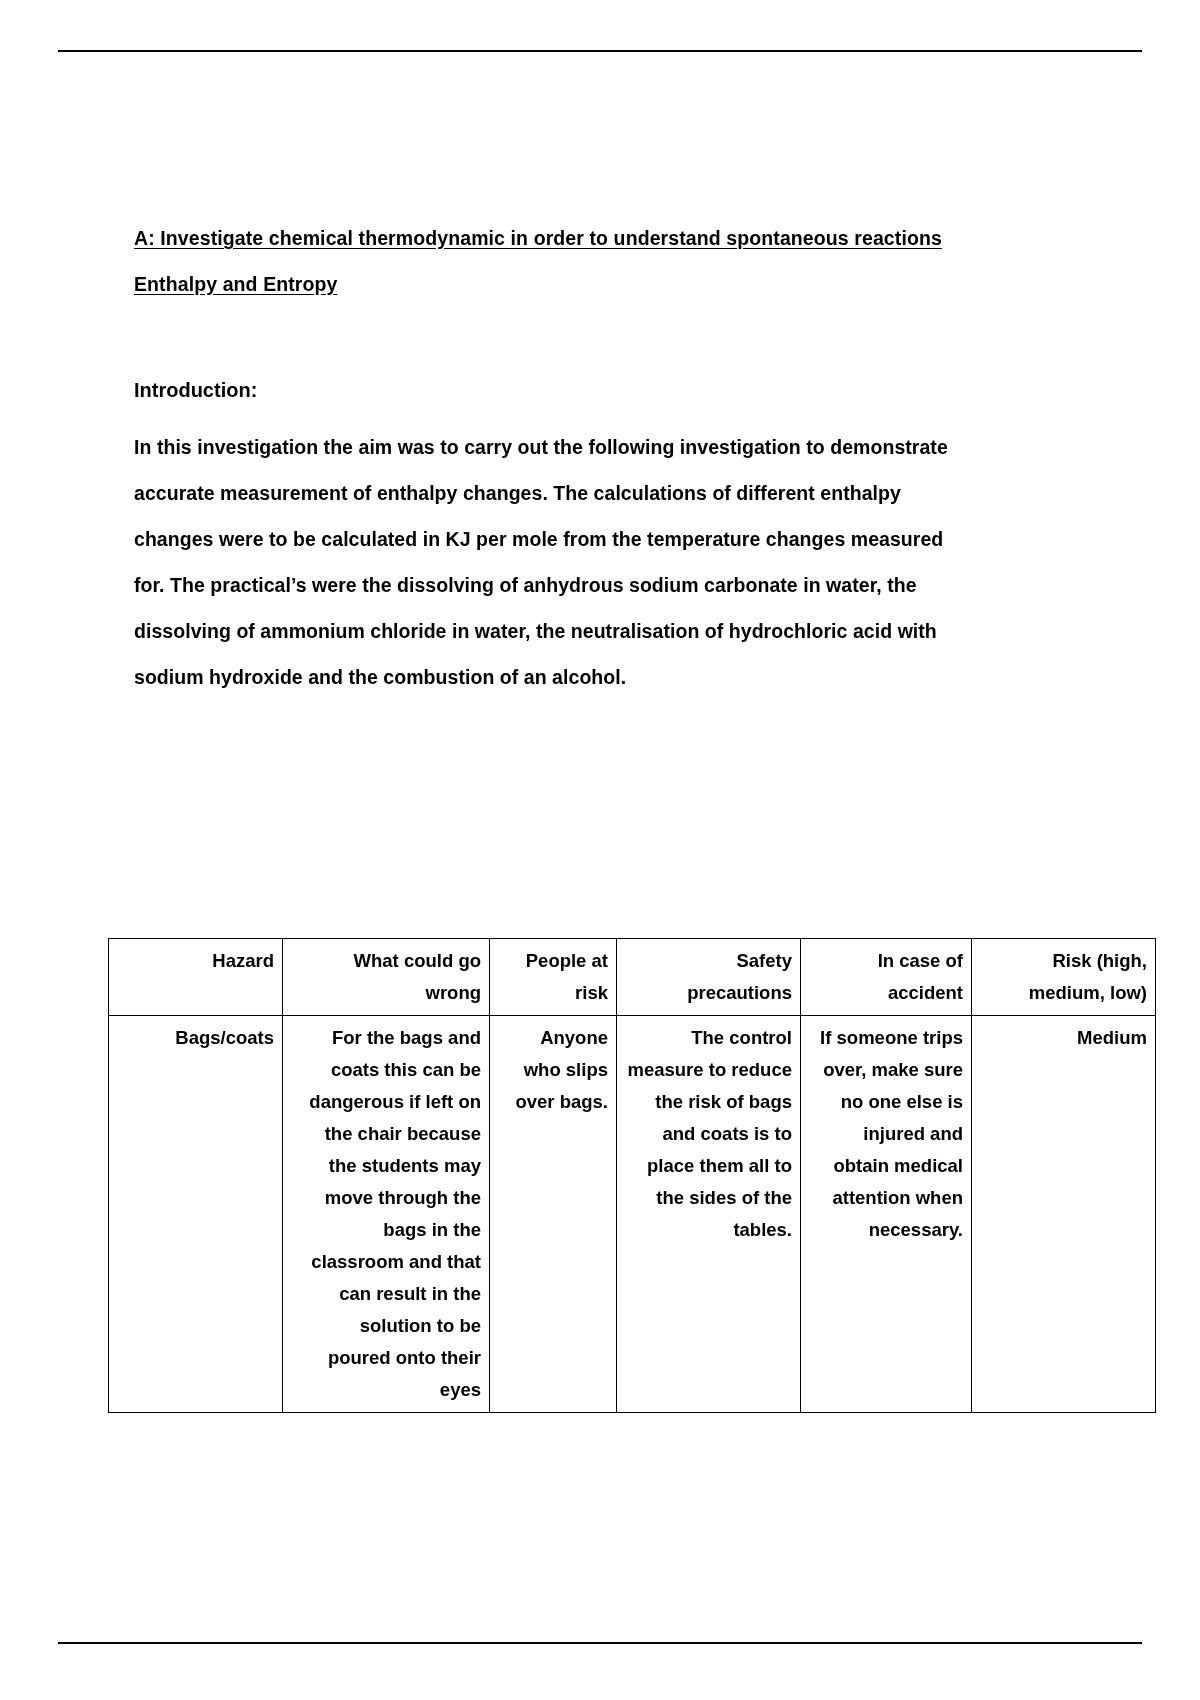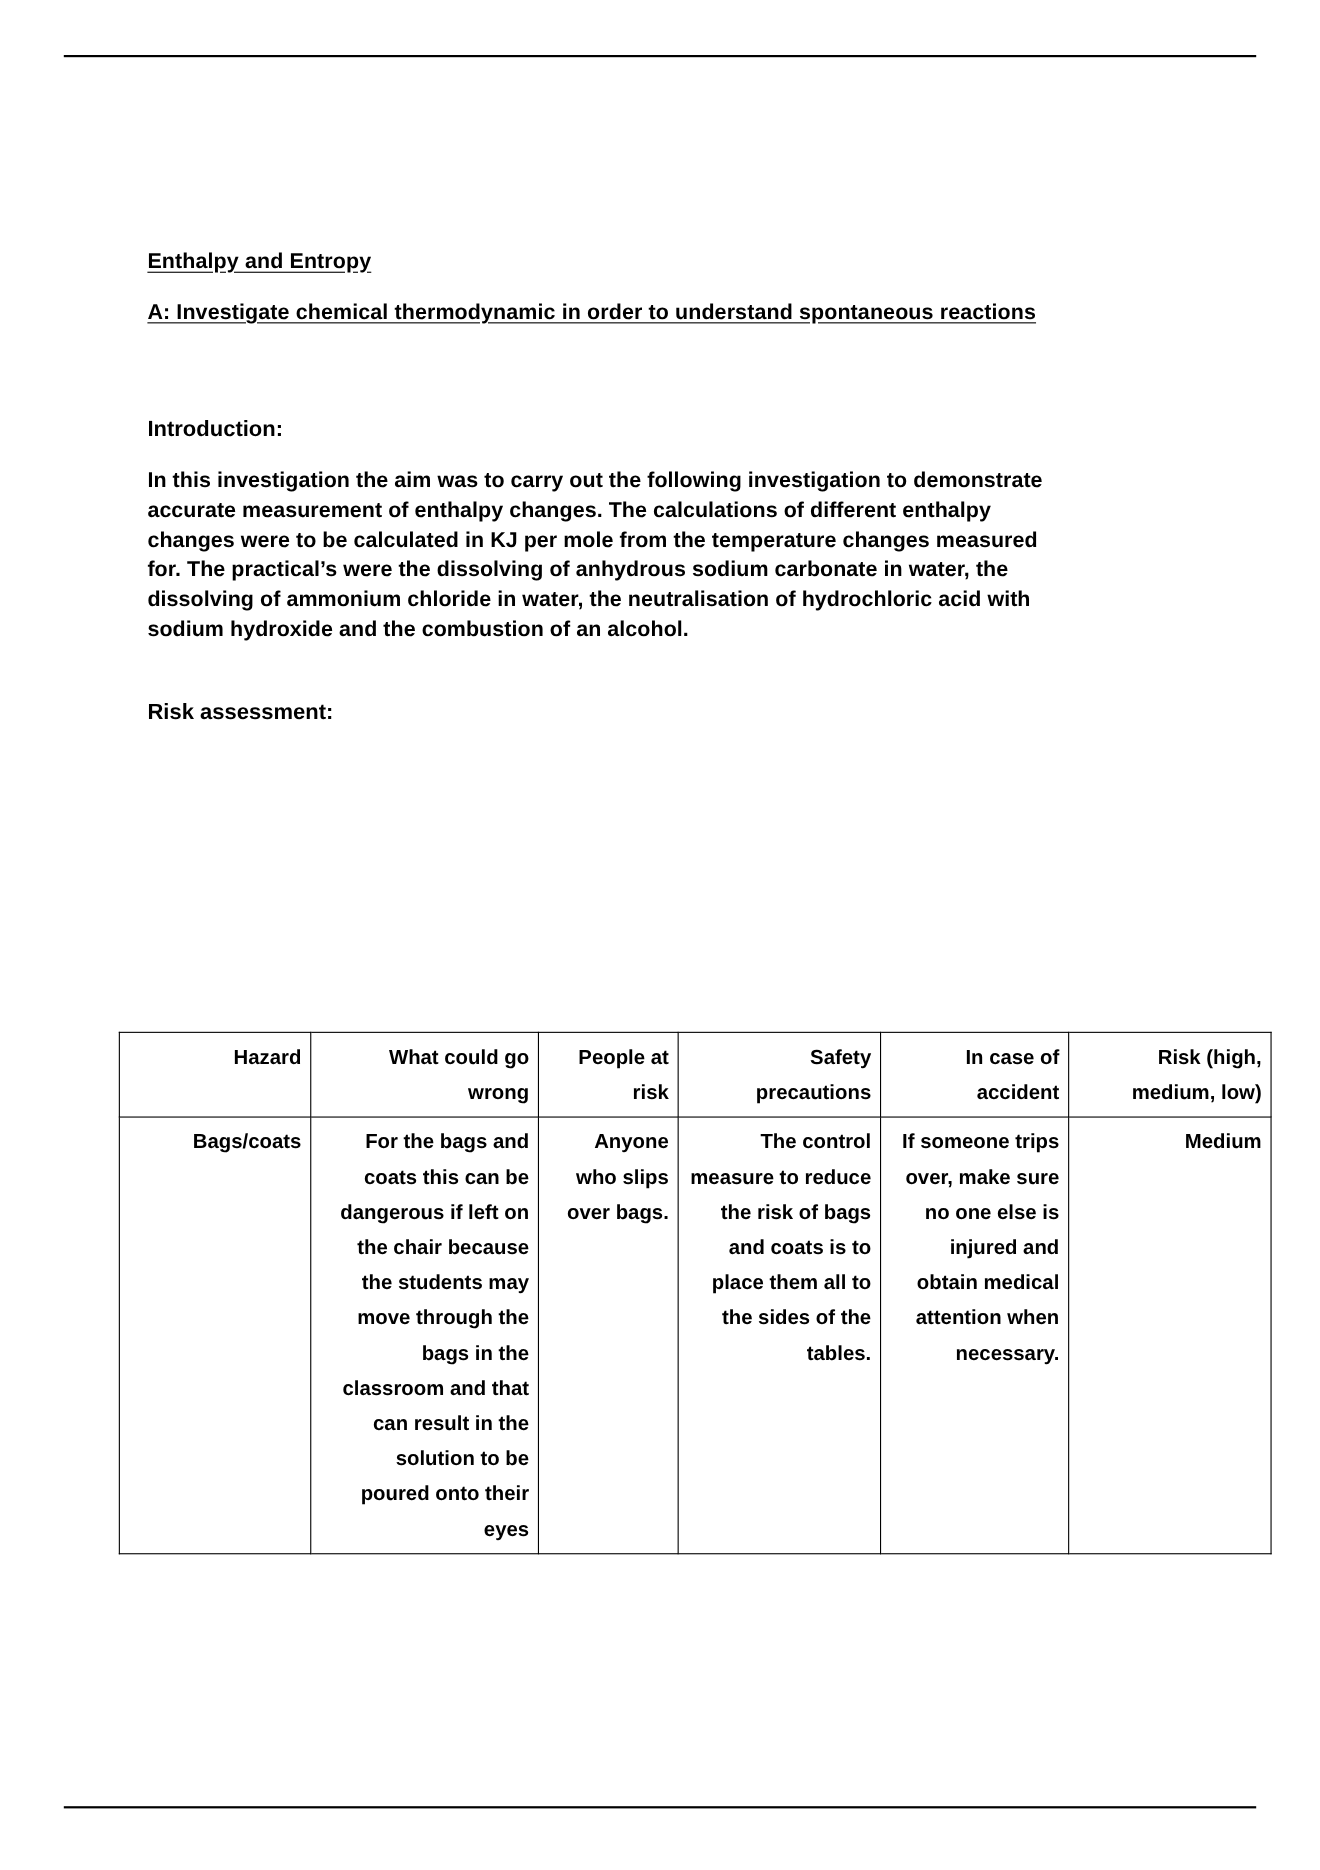--- a/index.html
+++ b/index.html
@@ -58,21 +58,21 @@
   .spacer-md { height: 46px; }
   .label {
     font-weight: bold;
     font-size: 20px;
     line-height: 32px;
     margin: 0 0 18px 0;
   }
   .body-para {
     font-weight: bold;
     font-size: 19.5px;
-    line-height: 27px;
+    line-height: 46px;
     margin: 0;
     width: 838px;
     letter-spacing: 0.05px;
   }
   table.risk {
     position: absolute;
     left: 108px;
     top: 938px;
     border-collapse: collapse;
     table-layout: fixed;
@@ -99,33 +99,32 @@
 </head>
 <body>
 
 <div class="page">
 
   <div class="rule-top"></div>
 
   <div class="content">
 
 
+    <p class="heading wide">A: Investigate chemical thermodynamic in order to understand spontaneous reactions</p>
+
     <p class="heading tight">Enthalpy and Entropy</p>
-
-    <p class="heading wide">A: Investigate chemical thermodynamic in order to understand spontaneous reactions</p>
 
     <div class="spacer-lg"></div>
 
     <p class="label">Introduction:</p>
 
     <p class="body-para">In this investigation the aim was to carry out the following investigation to demonstrate accurate measurement of enthalpy changes. The calculations of different enthalpy changes were to be calculated in KJ per mole from the temperature changes measured for. The practical’s were the dissolving of anhydrous sodium carbonate in water, the dissolving of ammonium chloride in water, the neutralisation of hydrochloric acid with sodium hydroxide and the combustion of an alcohol.</p>
 
     <div class="spacer-md"></div>
 
-    <p class="label">Risk assessment:</p>
 
   </div>
 
   <table class="risk">
     <thead>
       <tr>
         <th class="col-1">Hazard</th>
         <th class="col-2">What could go wrong</th>
         <th class="col-3">People at risk</th>
         <th class="col-4">Safety precautions</th>

